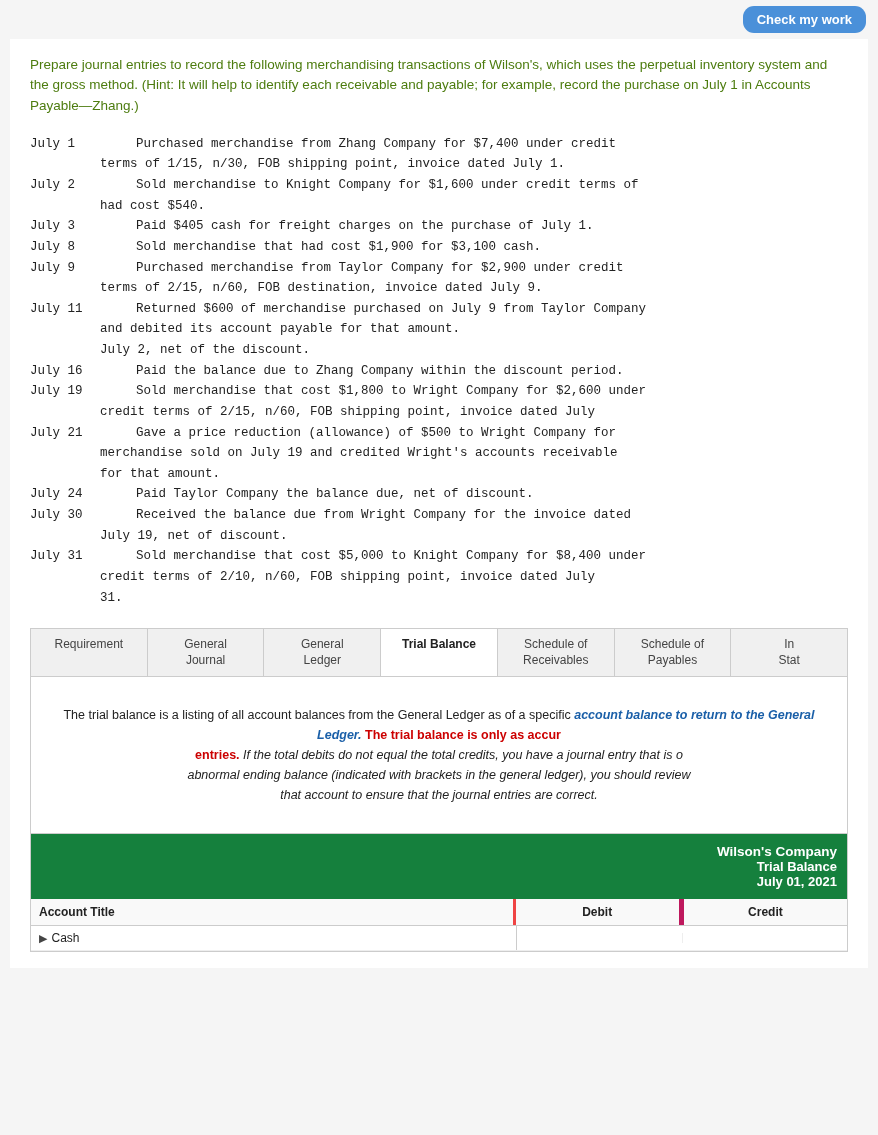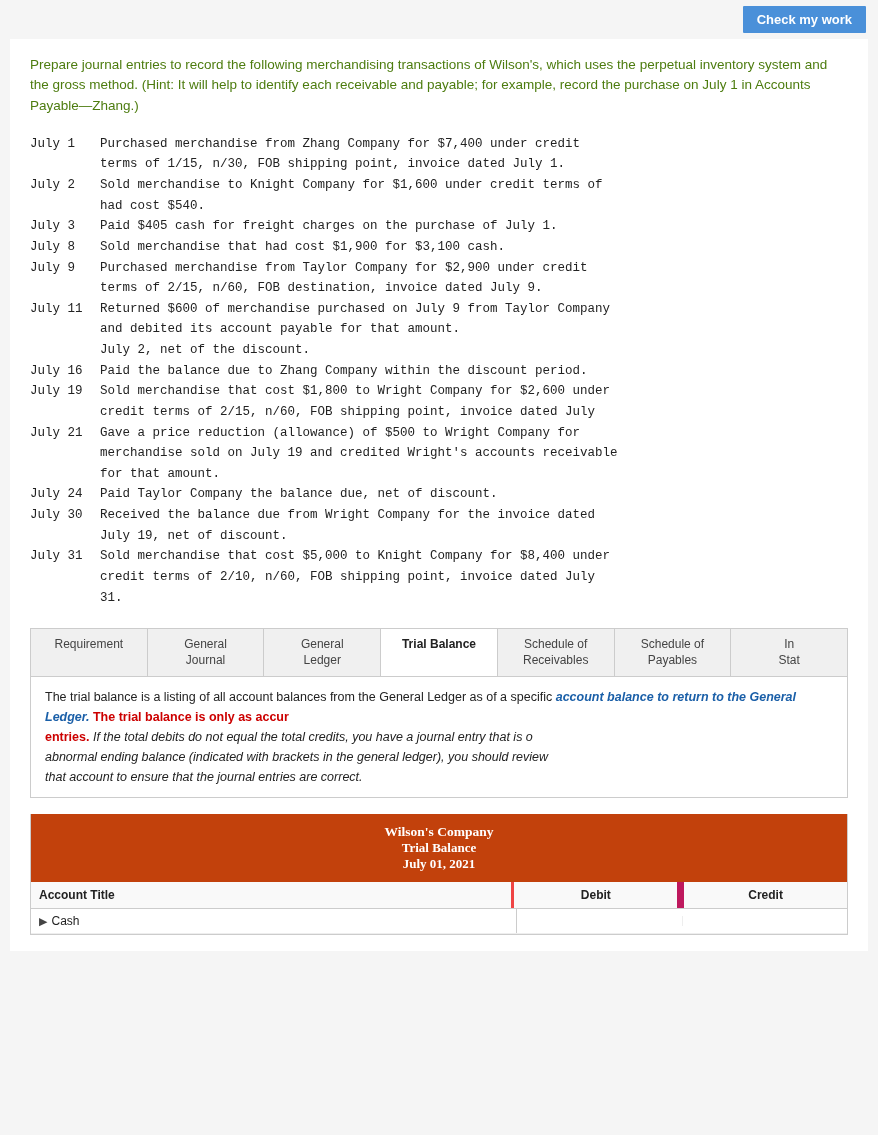--- a/index.html
+++ b/index.html
@@ -18,21 +18,21 @@
       padding: 6px 12px;
     }
 
     .check-my-work-btn {
       background: #4a90d9;
       color: white;
       border: none;
       padding: 6px 14px;
       font-size: 13px;
       font-weight: bold;
-      border-radius: 1px;
+      border-radius: 11px;
       cursor: pointer;
     }
 
     .main-content {
       background: white;
       margin: 0 10px 10px 10px;
       padding: 16px 20px;
     }
 
     .instructions {
@@ -45,20 +45,21 @@
     .transactions {
       font-family: 'Courier New', monospace;
       font-size: 12.5px;
       line-height: 1.65;
       margin-bottom: 20px;
       color: #222;
     }
 
     .transaction-line {
       display: flex;
+      gap: 36px;
     }
 
     .date-col {
       min-width: 70px;
       white-space: nowrap;
     }
 
     .desc-col {
       flex: 1;
     }
@@ -67,21 +68,20 @@
       padding-left: 70px;
     }
 
     
     .tab-bar {
       display: flex;
       border: 1px solid #ccc;
       border-bottom: none;
       background: #fff;
       overflow: hidden;
-      justify-content: flex-end;
     }
 
     .tab-item {
       flex: 1;
       border-right: 1px solid #ccc;
       padding: 8px 6px;
       font-size: 12px;
       text-align: center;
       cursor: pointer;
       background: #f0f0f0;
@@ -96,26 +96,27 @@
 
     .tab-item.active {
       background: white;
       font-weight: bold;
       color: #222;
     }
 
     
     .info-panel {
       border: 1px solid #ccc;
-      padding: 10px 14px;
+      padding: 28px 14px;
       background: white;
       font-size: 12.5px;
       line-height: 1.6;
       color: #222;
-      margin-bottom: 16px;
+      margin-bottom: 0;
+      text-align: center;
     }
 
     .info-panel .blue-bold {
       color: #1a5fa8;
       font-weight: bold;
       font-style: italic;
     }
 
     .info-panel .red-bold {
       color: #cc0000;
@@ -128,27 +129,26 @@
 
     
     .trial-balance-area {
       border: 1px solid #ccc;
       border-top: none;
       background: white;
       margin-top: 0;
     }
 
     .trial-balance-header {
-      background: #c2410c;
+      background: #15803d;
       color: white;
-      text-align: center;
+      text-align: right;
       padding: 10px;
       font-size: 13px;
       font-weight: bold;
-      font-family: Liberation Serif, serif;
     }
 
     .trial-balance-header .company-name {
       font-size: 13.5px;
       font-weight: bold;
     }
 
     .trial-balance-header .sub-title {
       font-size: 13px;
       font-weight: bold;
@@ -163,21 +163,21 @@
       border-bottom: 1px solid #ccc;
       background: #f9f9f9;
     }
 
     .tb-col-header {
       flex: 1;
       text-align: center;
       padding: 6px 4px;
       font-size: 12px;
       font-weight: bold;
-      border-right: 7px solid #be185d;
+      border-right: 5px solid #be185d;
     }
 
     .tb-col-header:last-child {
       border-right: none;
     }
 
     .tb-col-account {
       flex: 3;
       text-align: left;
       padding: 6px 8px;

